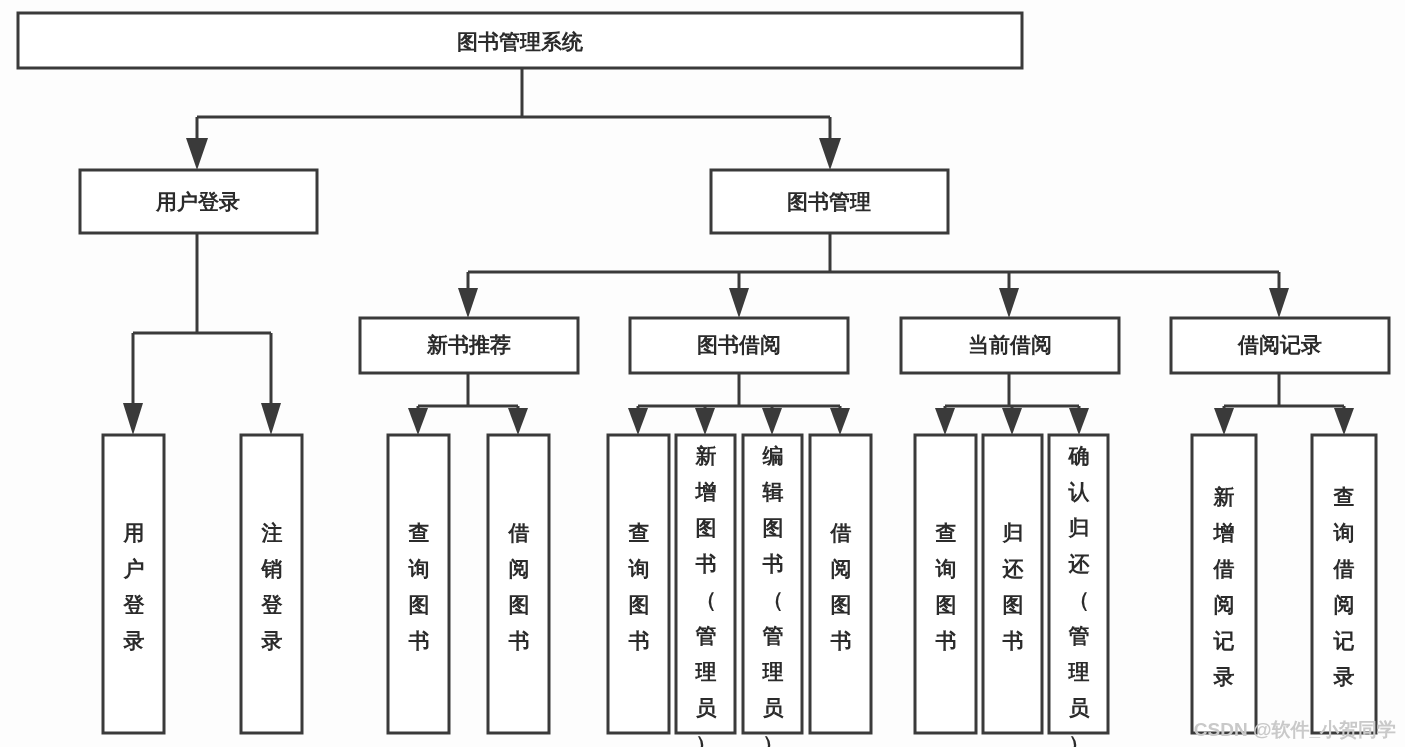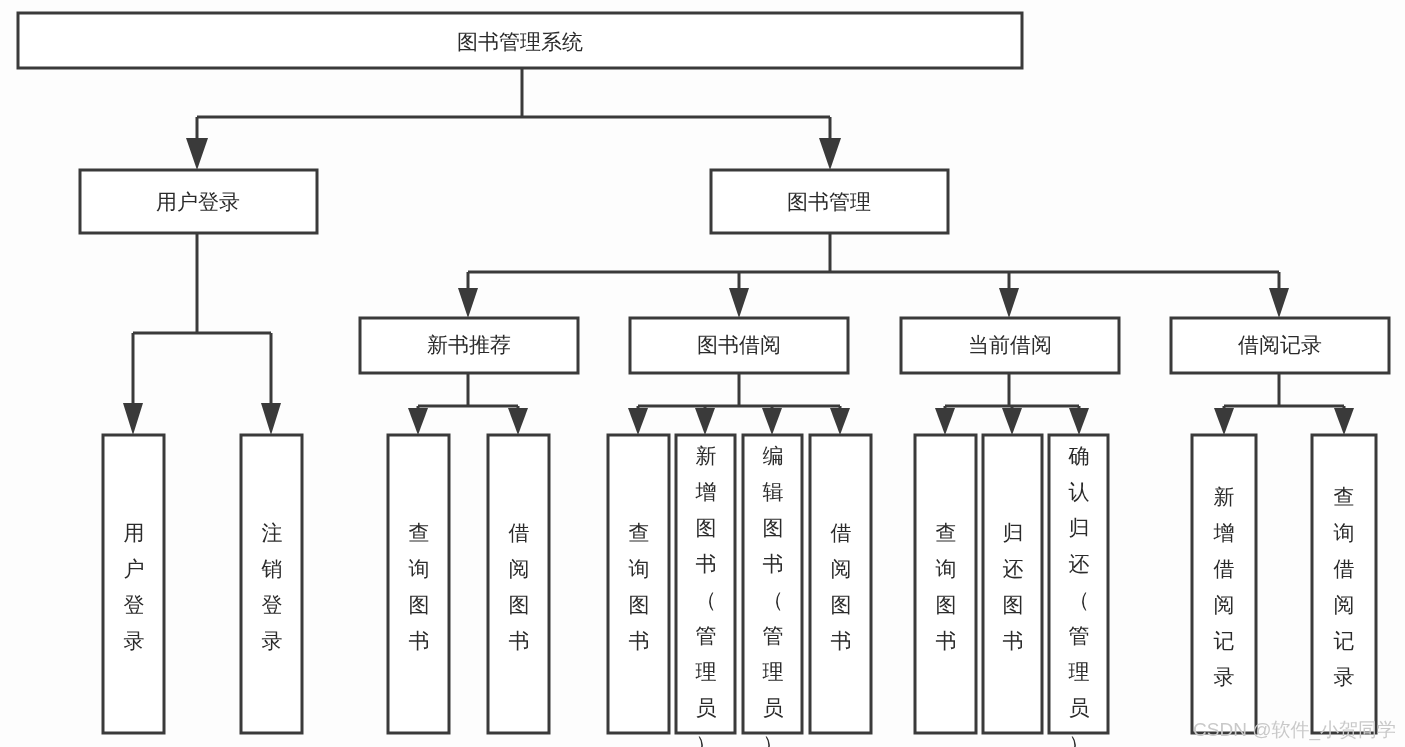--- a/index.html
+++ b/index.html
@@ -13,20 +13,21 @@
     width: 1405px;
     height: 747px;
     overflow: hidden;
     position: relative;
   }
   #diagram-root {
     position: relative;
     width: 1405px;
     height: 747px;
     background: #fdfdfd;
+    font-weight: bold;
   }
   svg#flowchart {
     display: block;
     width: 1405px;
     height: 747px;
   }
   .node-rect {
     fill: #ffffff;
     stroke: #3a3a3a;
     stroke-width: 3;

